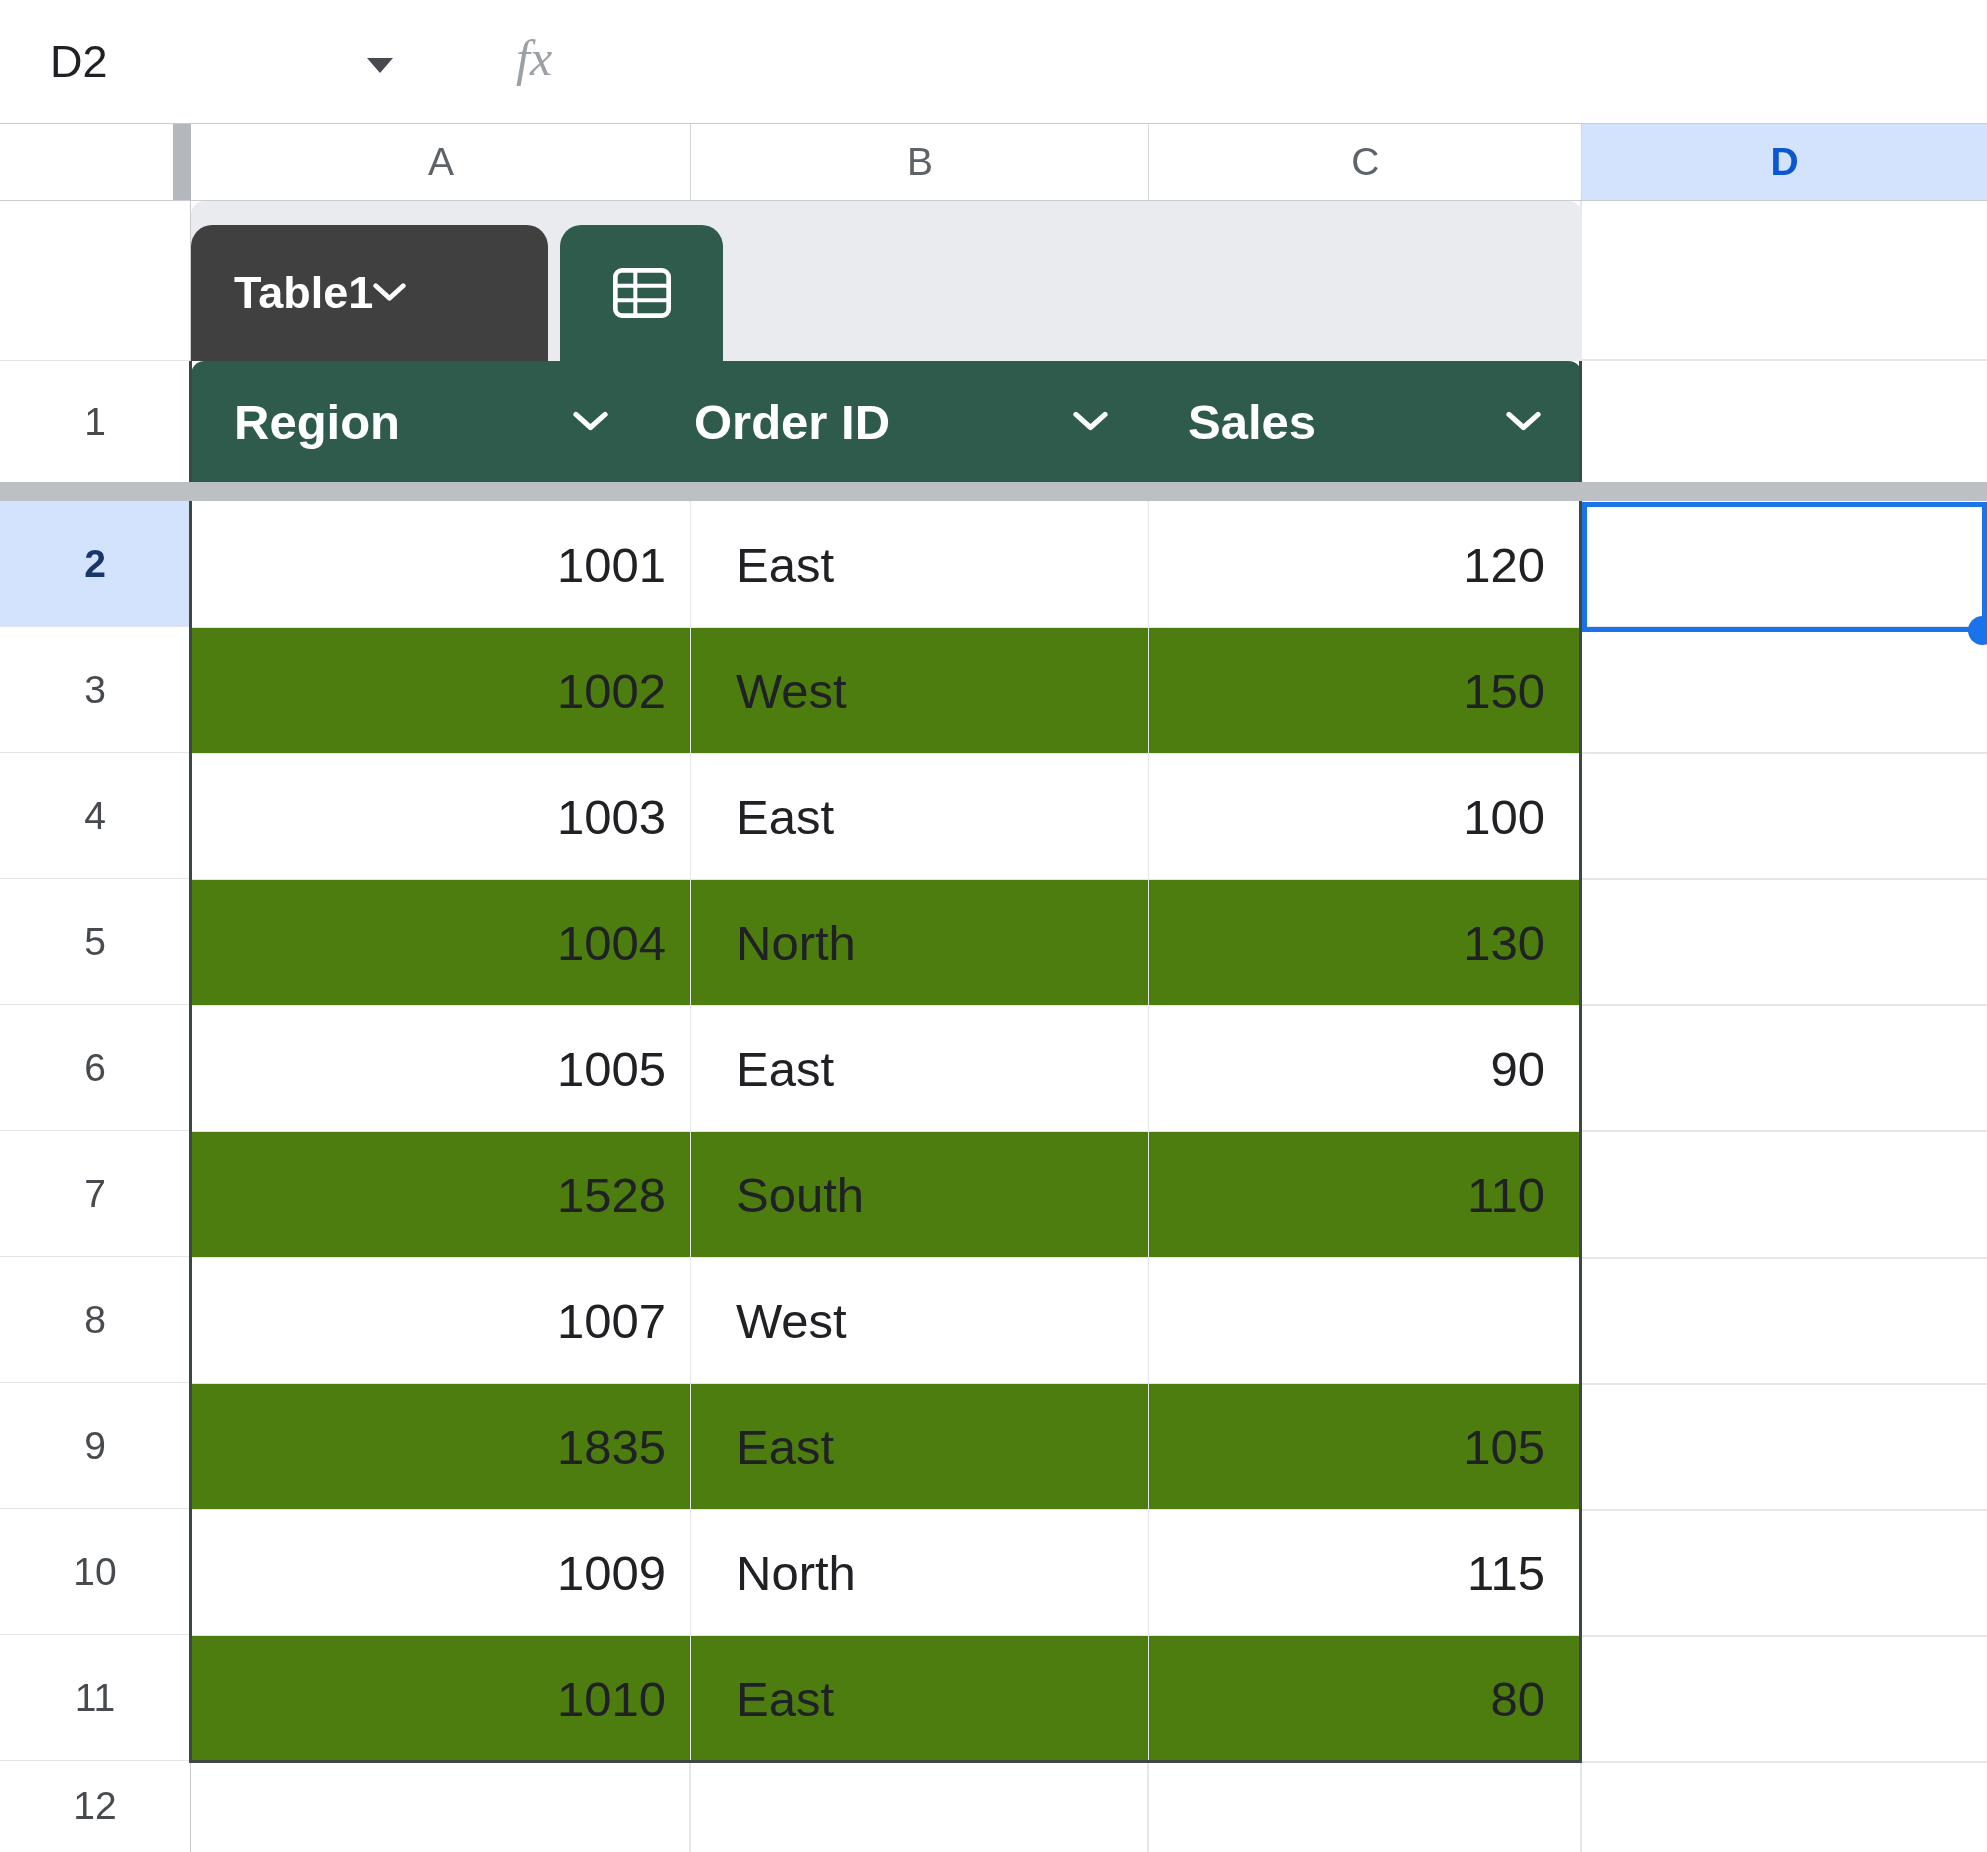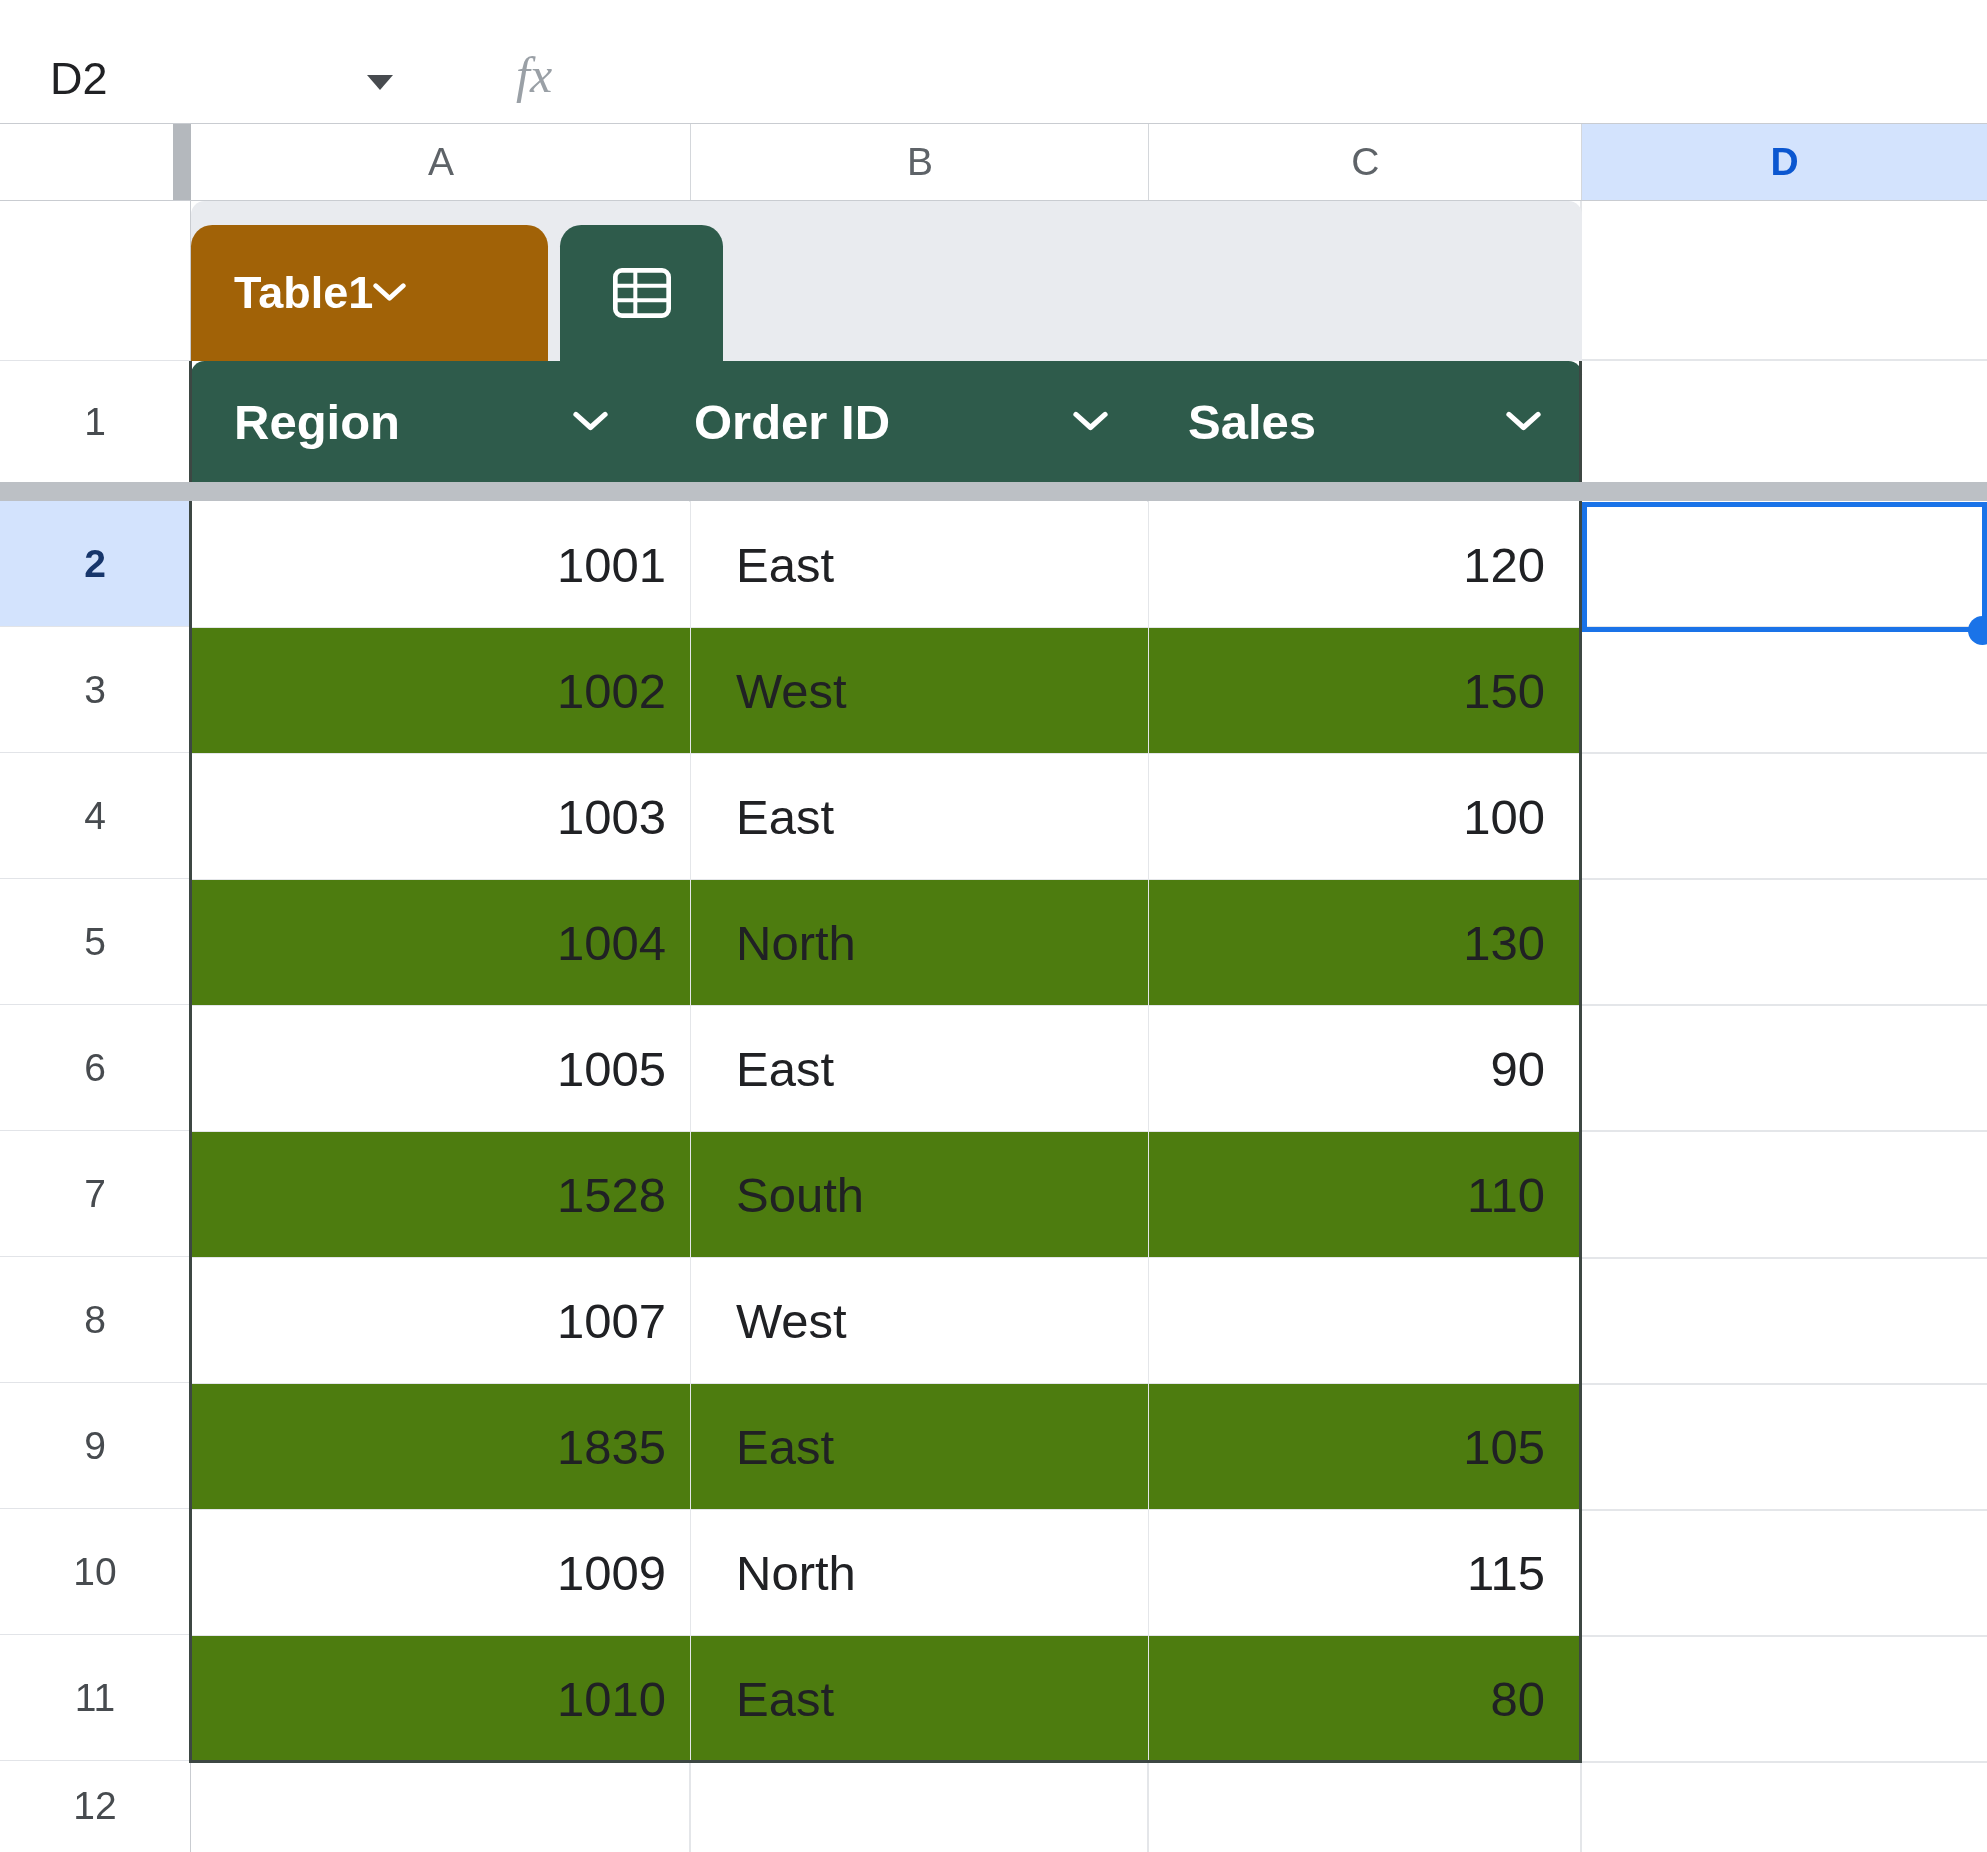--- a/index.html
+++ b/index.html
@@ -4,21 +4,21 @@
 <style>
   html,body{margin:0;padding:0}
   body{
     width:1987px;height:1852px;position:relative;overflow:hidden;
     background:#ffffff;color:#1f1f1f;
     font-family:"Liberation Sans",sans-serif;
   }
   .abs{position:absolute}
 
   
-  #topbar{left:0;top:17px;width:1987px;height:123px;background:#fff}
+  #topbar{left:0;top:0;width:1987px;height:123px;background:#fff}
   .namebox{position:absolute;left:50px;top:0;height:123px;display:flex;align-items:center;
     font-size:45px;font-weight:500;color:#202124}
   .caret{position:absolute;left:367px;top:58px;width:0;height:0;
     border-left:13.6px solid transparent;border-right:13.6px solid transparent;
     border-top:15.5px solid #474b4f}
   .fx{position:absolute;left:516px;top:29px;font-family:Liberation Serif, serif;
     font-style:italic;font-size:50px;color:#9aa0a6}
 
   
   #colstrip{left:0;top:123px;width:1987px;height:78px;display:flex;
@@ -78,21 +78,21 @@
 
   
   .selb{position:absolute;background:#1a73e8}
   #selTop{left:1582px;top:502px;width:406px;height:4.9px}
   #selLeft{left:1582px;top:502px;width:4.9px;height:130px}
   #selBottom{left:1582px;top:627px;width:406px;height:4.9px}
   #selRight{left:1982px;top:502px;width:5.8px;height:130px}
   #fillHandle{position:absolute;left:1968px;top:616px;width:29px;height:29px;border-radius:50%;background:#1a73e8}
 
   
-  #tab1{left:191px;top:225px;height:136px;width:357px;background:#a16207;
+  #tab1{left:191px;top:225px;height:136px;width:357px;background:#404040;
     border-radius:21.3px 21.3px 0 0;display:flex;align-items:center;box-sizing:border-box;
     padding:0 39px 0 43px;}
   #tab1 .tname{color:#fff;font-weight:700;font-size:45px}
   #tab2{left:560px;top:225px;height:136px;width:163px;background:#2e5b4b;
     border-radius:21.3px 21.3px 0 0;display:flex;align-items:center;justify-content:center}
 </style>
 </head>
 <body>
 
 <div class="abs" id="topbar">

